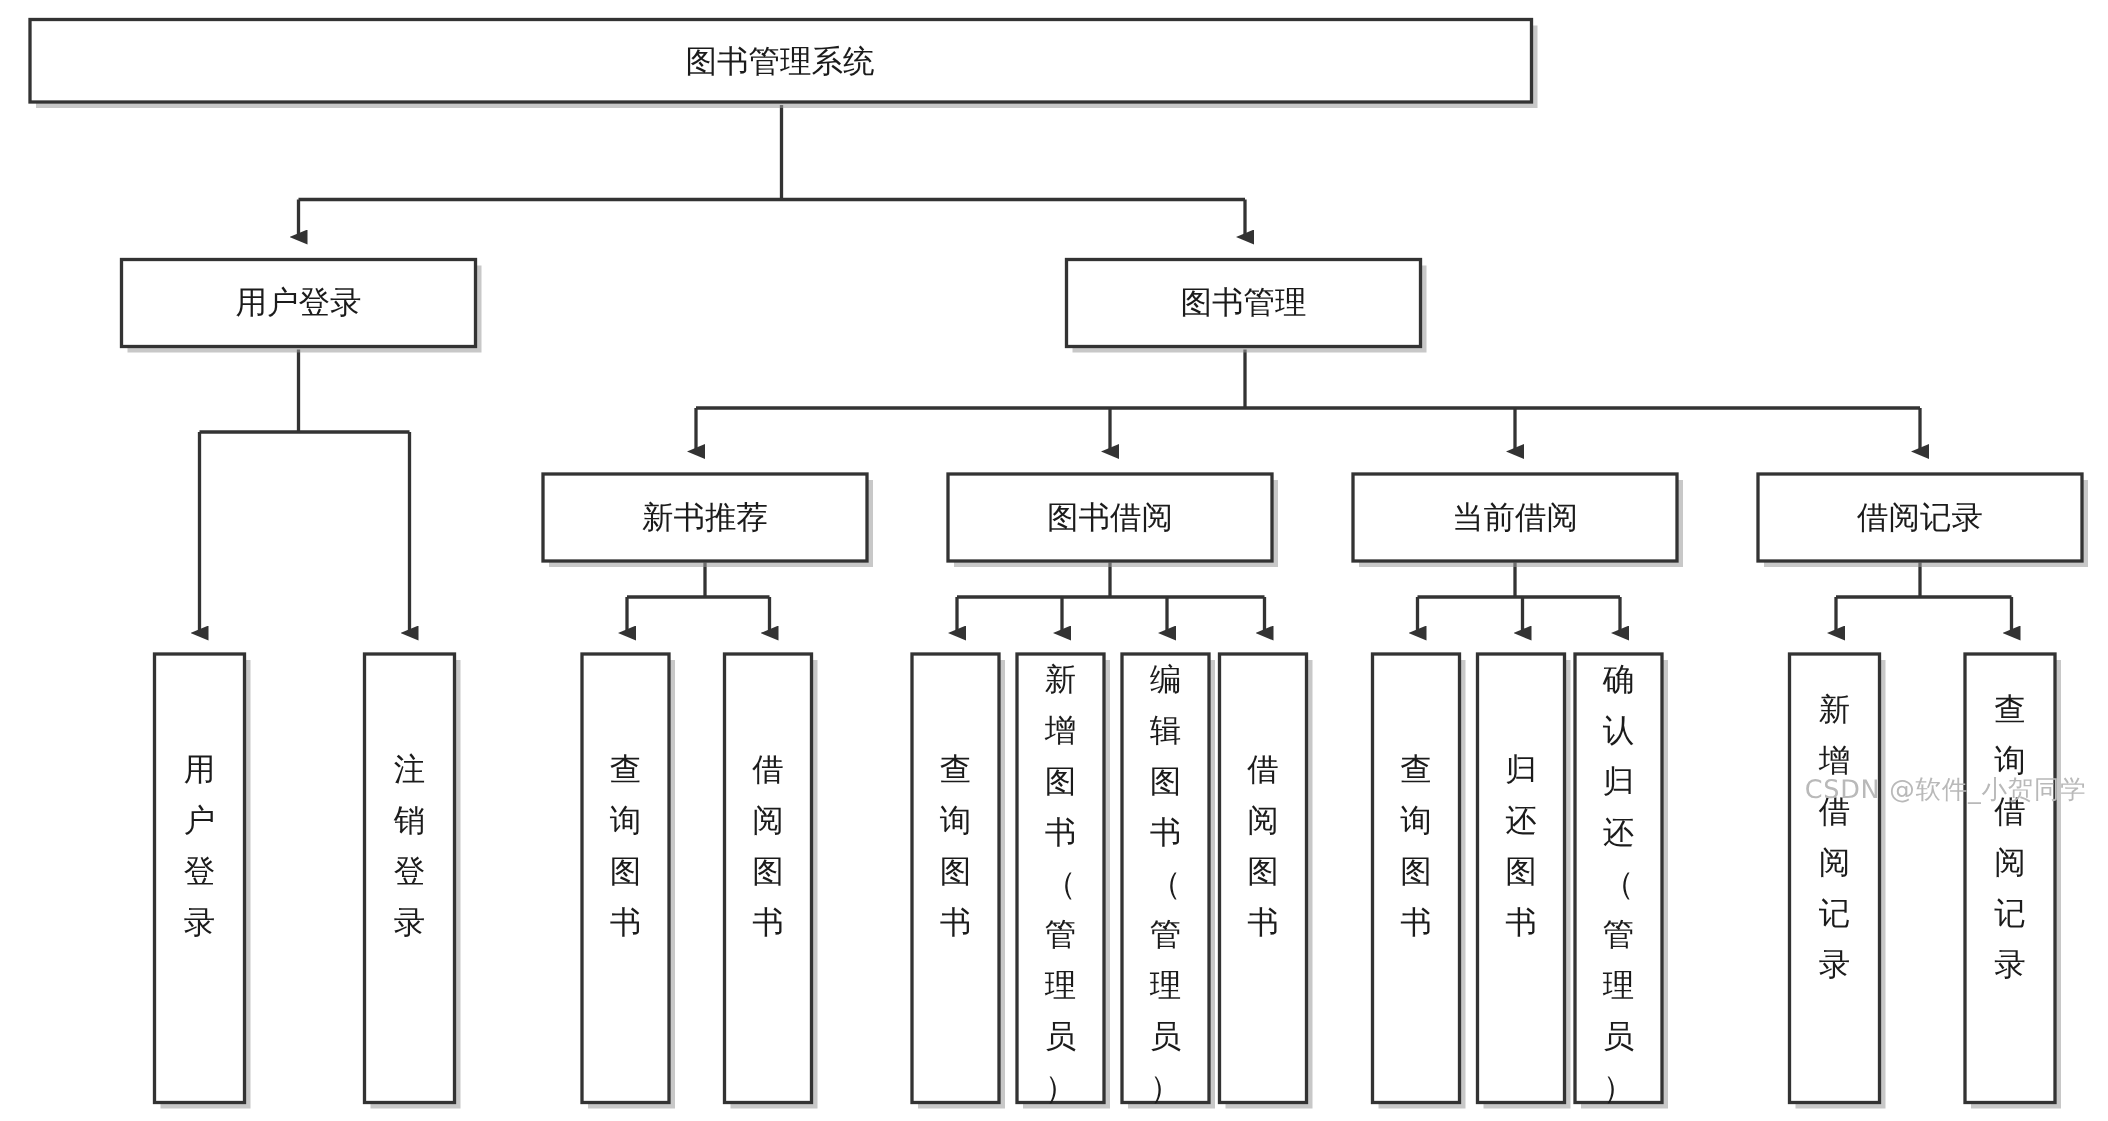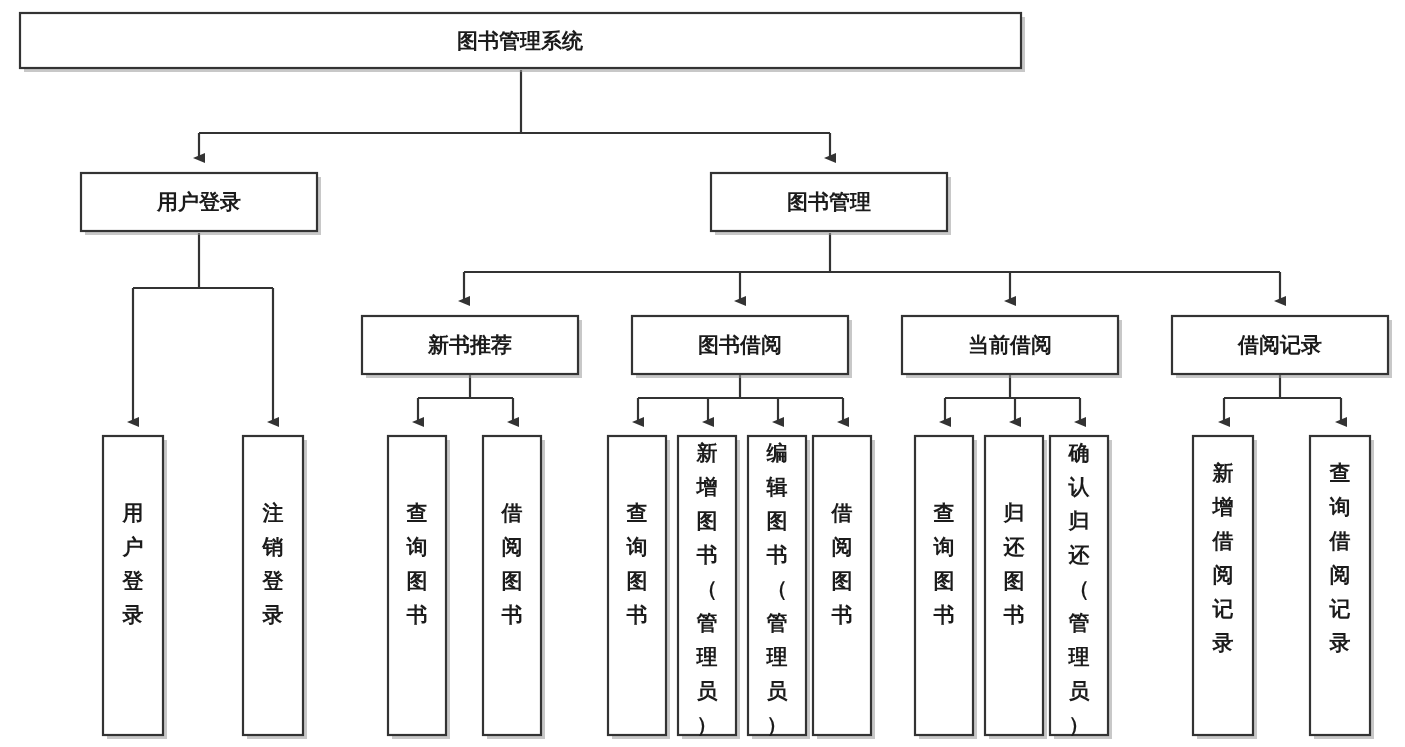--- a/index.html
+++ b/index.html
@@ -12,21 +12,20 @@
     height: 747px;
     font-family: "DejaVu Sans", "Liberation Sans", sans-serif;
     overflow: hidden;
     position: relative;
   }
   #diagram-root {
     position: absolute;
     left: 0; top: 0;
     width: 1405px;
     height: 544px;
-    font-weight: bold;
   }
   svg.flow {
     display: block;
     width: 1405px;
     height: 747px;
   }
   .node-rect {
     fill: #ffffff;
     stroke: #333333;
     stroke-width: 2.2;
@@ -239,13 +238,14 @@
 
       <g>
         <rect class="node-shadow" x="1314" y="440" width="60" height="299"></rect>
         <rect class="node-rect" x="1310" y="436" width="60" height="299"></rect>
         <text class="node-label-v" x="1340" y="480"><tspan x="1340" dy="0">查</tspan><tspan x="1340" dy="34">询</tspan><tspan x="1340" dy="34">借</tspan><tspan x="1340" dy="34">阅</tspan><tspan x="1340" dy="34">记</tspan><tspan x="1340" dy="34">录</tspan></text>
       </g>
 
     </g>
   </svg>
 
+  <div class="watermark">CSDN @软件_小贺同学</div>
 </div>
 
 </body></html>

